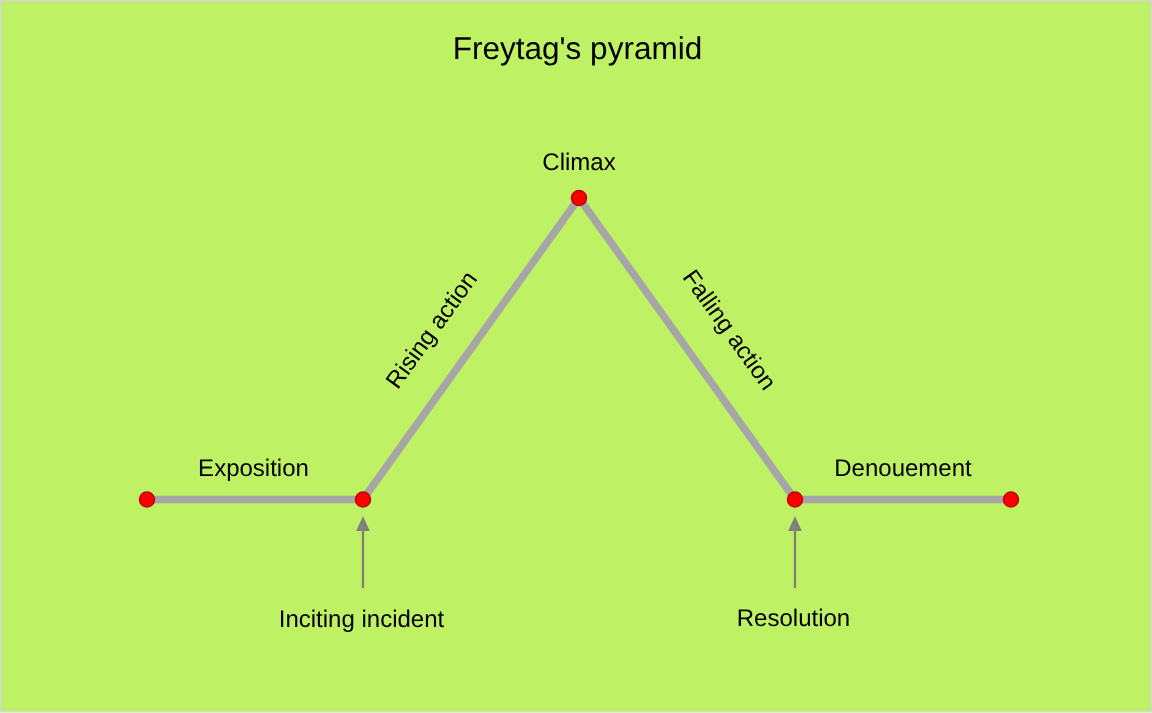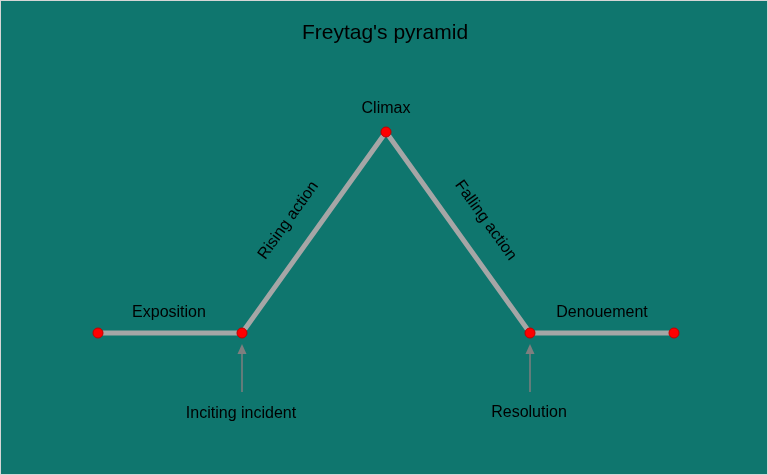--- a/index.html
+++ b/index.html
@@ -5,21 +5,21 @@
     html, body {
       margin: 0;
       padding: 0;
       background: #ffffff;
     }
     .canvas {
       width: 768px;
       height: 475px;
       box-sizing: border-box;
       border: 1px solid #d6d6d6;
-      background: #0f766e;
+      background: #bef264;
       position: relative;
       overflow: hidden;
       font-family: "Liberation Sans", sans-serif;
     }
     svg {
       display: block;
     }
     .title-text {
       font-family: "Liberation Sans", sans-serif;
       font-size: 21px;

